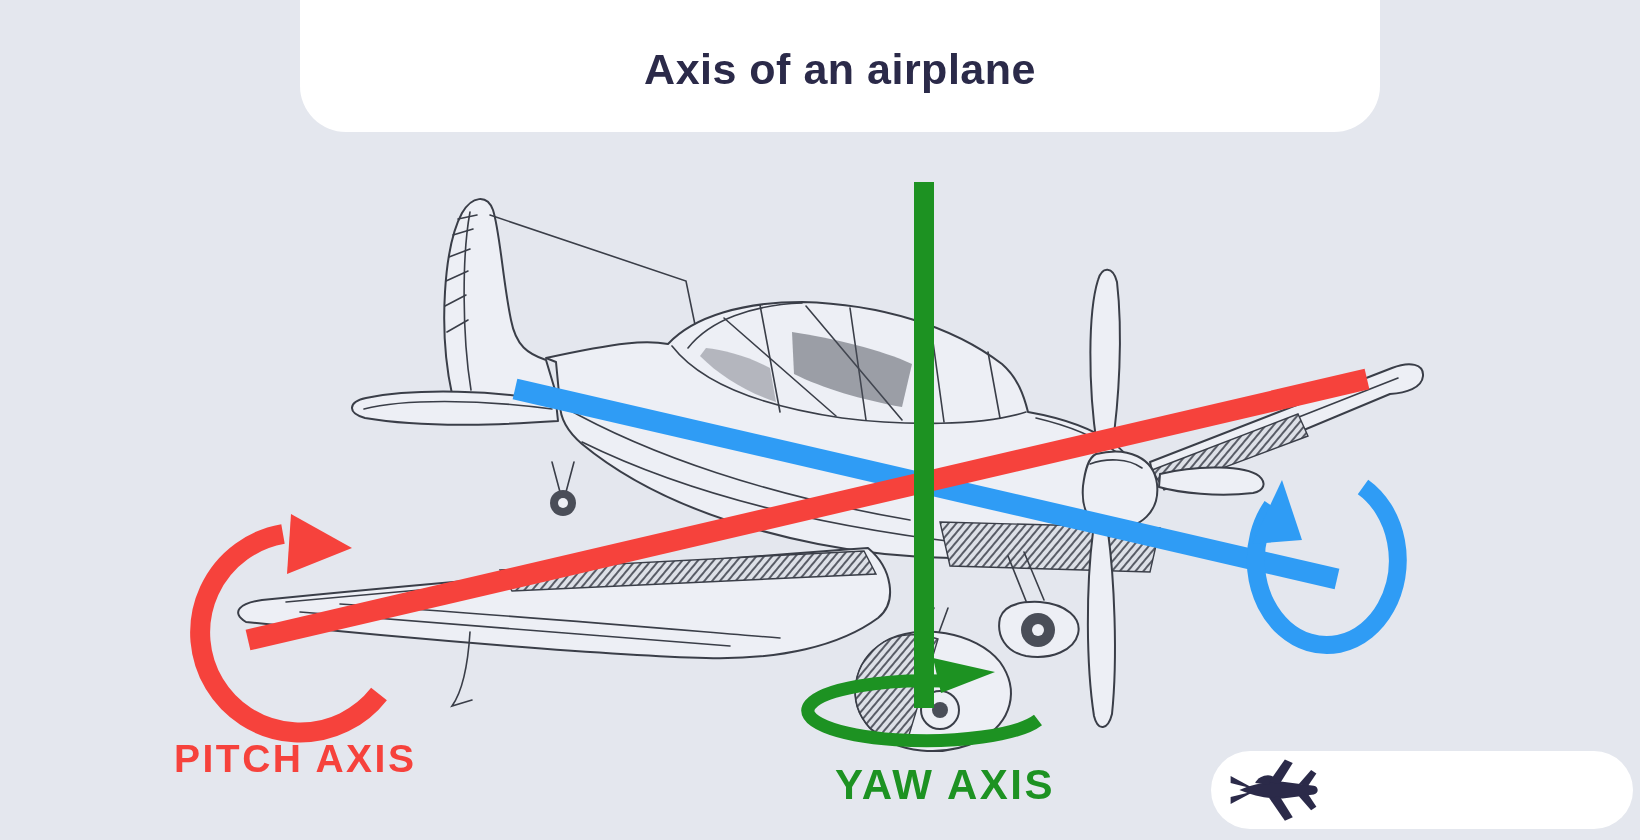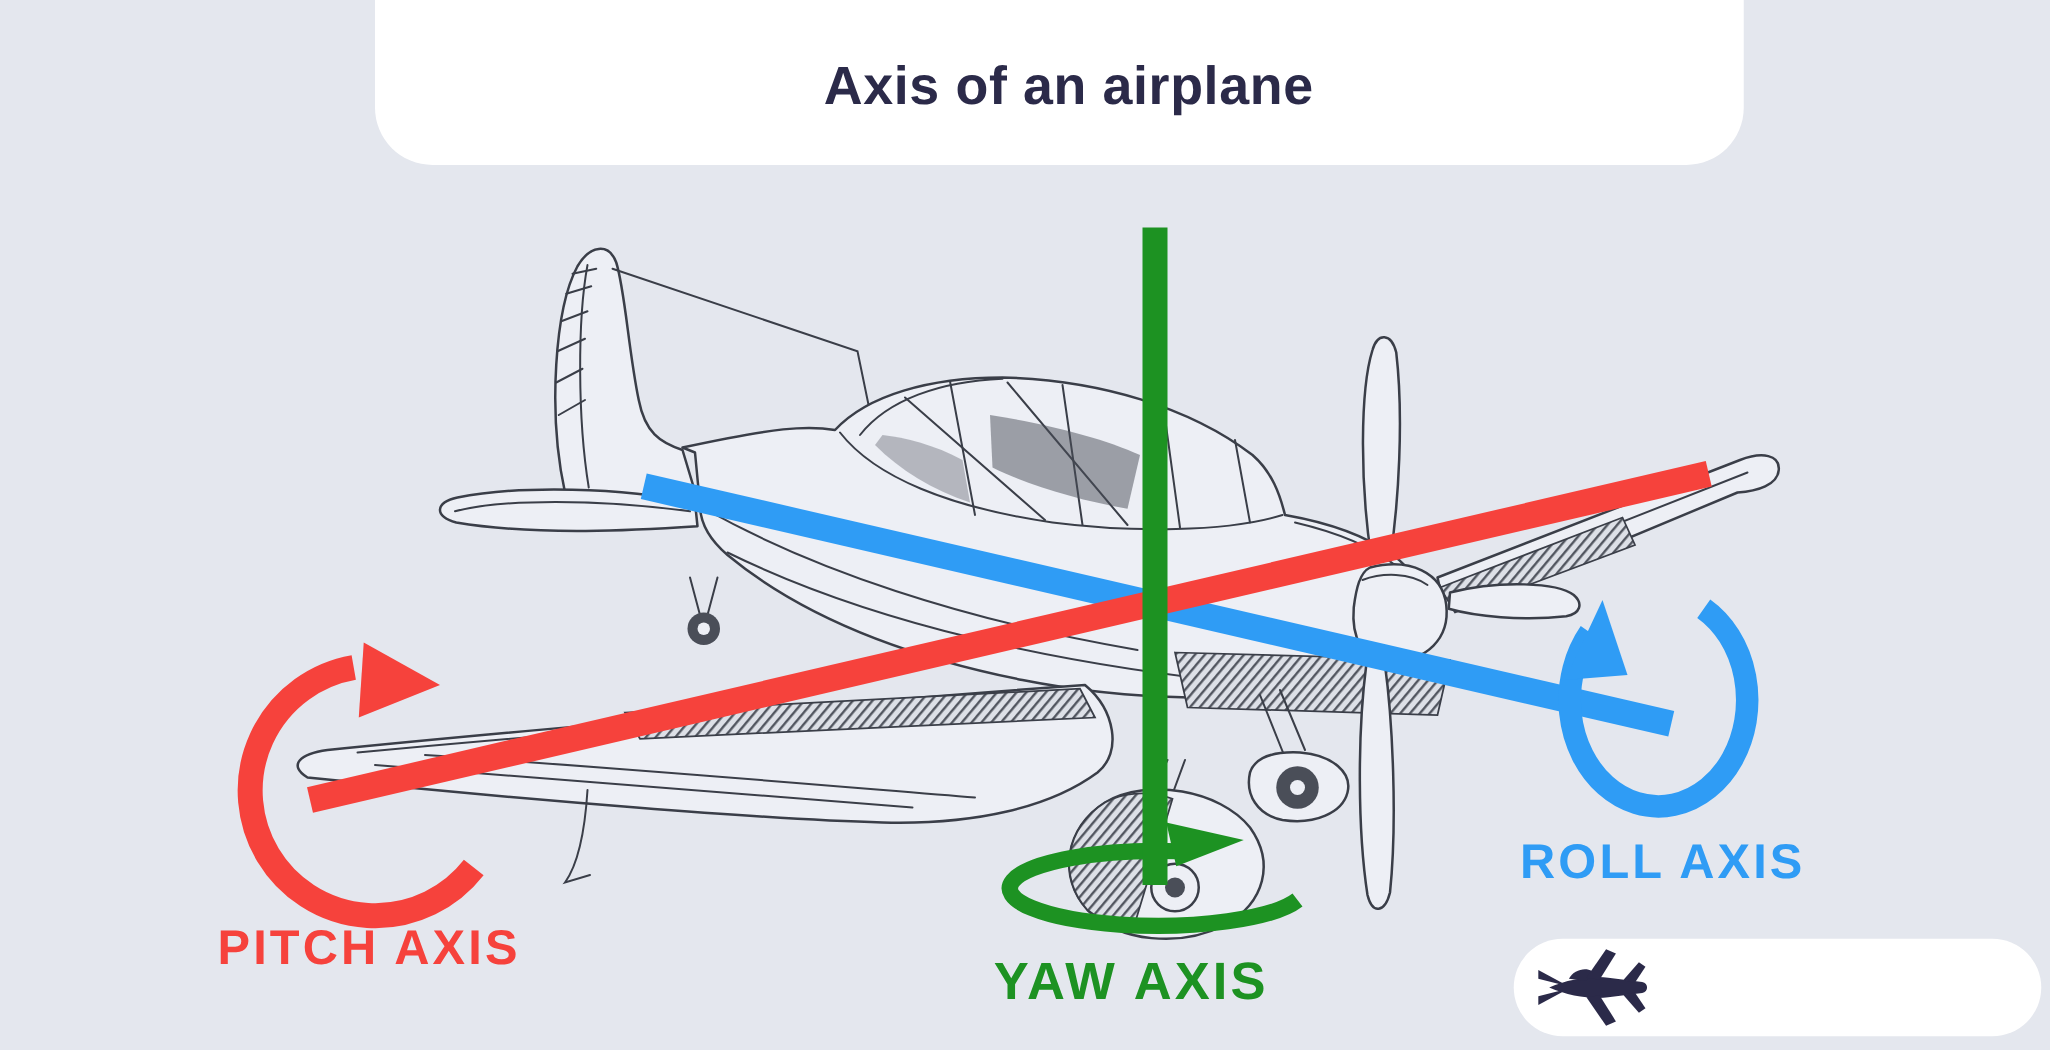--- a/index.html
+++ b/index.html
@@ -7,21 +7,21 @@
     position:relative;
     width:1640px;height:840px;
     overflow:hidden;
     background:var(--bg,#e4e7ee);
     font-family:"Liberation Sans", sans-serif;
   }
   .title-panel{
     position:absolute;left:300px;top:0;width:1080px;height:132px;
     background:var(--panel,#fff);
     border-radius:0 0 46px 46px;
-    display:flex;align-items:center;justify-content:center;padding-left:15px;
+    display:flex;align-items:center;justify-content:center;
   }
   .title-panel h1{
     margin:0;padding-top:6px;
     font-size:43px;font-weight:bold;letter-spacing:.5px;
     color:var(--navy,#2b2a49);
   }
   svg.diagram{position:absolute;left:0;top:0;}
   .ink path,.ink line,.ink circle{vector-effect:non-scaling-stroke;}
   .body{fill:#edeff5;stroke:var(--ink,#3a3e48);stroke-width:2;stroke-linejoin:round;}
   .thin{fill:none;stroke:var(--ink,#3a3e48);stroke-width:1.6;stroke-linecap:round;}
@@ -30,21 +30,21 @@
   .axis-blue{stroke:var(--blue,#2f9cf5);fill:none;}
   .axis-red{stroke:var(--red,#f6423c);fill:none;}
   .axis-green{stroke:var(--green,#1d9222);fill:none;}
   .fill-blue{fill:var(--blue,#2f9cf5);stroke:none;}
   .fill-red{fill:var(--red,#f6423c);stroke:none;}
   .fill-green{fill:var(--green,#1d9222);stroke:none;}
   .axis-label{
     position:absolute;font-weight:bold;letter-spacing:2.5px;white-space:nowrap;
   }
   .axis-label.pitch{left:174px;top:737px;font-size:39px;color:var(--red,#f6423c);}
-  .axis-label.yaw{left:795px;top:761px;width:260px;text-align:left;font-size:42px;color:var(--green,#1d9222);}
+  .axis-label.yaw{left:795px;top:761px;width:260px;text-align:right;font-size:42px;color:var(--green,#1d9222);}
   .axis-label.roll{left:1216px;top:668px;font-size:39px;color:var(--blue,#2f9cf5);}
   .logo-pill{
     position:absolute;left:1211px;top:751px;width:422px;height:78px;
     background:var(--panel,#fff);border-radius:40px;
     display:flex;align-items:center;
   }
   .logo-pill .jet{flex:0 0 auto;margin-left:14px;}
   .logo-pill .brand{
     font-size:44px;font-weight:bold;letter-spacing:1px;
     color:var(--navy,#2b2a49);margin-left:2px;
@@ -144,21 +144,20 @@
       <path class="axis-green" stroke-width="13" d="M943 681 A118 30 0 1 0 1038 720"></path>
       <polygon class="fill-green" points="995,672 933,658 941,693"></polygon>
     </g>
     <g>
       <rect class="fill-green" x="914" y="182" width="20" height="526"></rect>
     </g>
   </svg>
 
   <div class="axis-label pitch">PITCH AXIS</div>
   <div class="axis-label yaw">YAW AXIS</div>
-  <div class="axis-label roll">ROLL AXIS</div>
 
   <div class="logo-pill">
     <svg class="jet" width="104" height="70" viewBox="0 0 110 80">
       <g fill="#2b2a49">
         <polygon points="2,24 30,39 2,32"></polygon>
         <polygon points="2,56 30,41 2,48"></polygon>
         <path d="M12 40 C30 32 52 29 66 31 L97 35 C103 36 103 44 97 45 L66 49 C52 51 30 48 12 40 Z"></path>
         <path d="M30 32 C34 24 45 21 51 25 L46 34 Z"></path>
         <polygon points="46,31 64,5 73,9 58,33"></polygon>
         <polygon points="46,49 64,75 73,71 58,47"></polygon>

